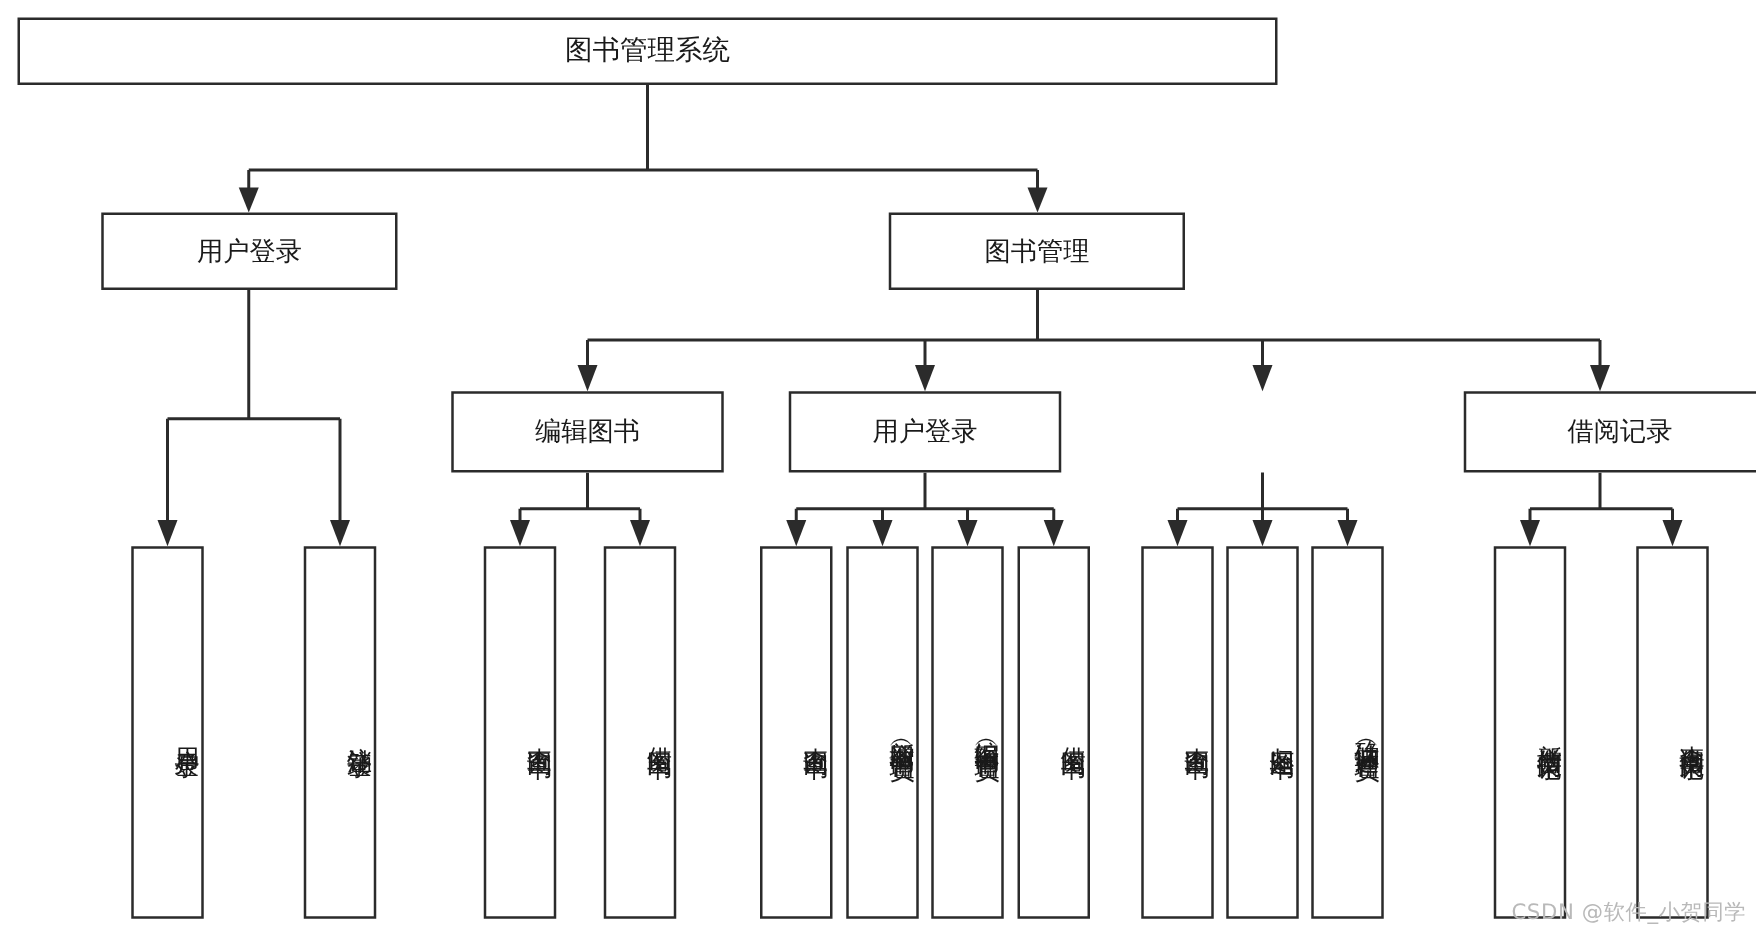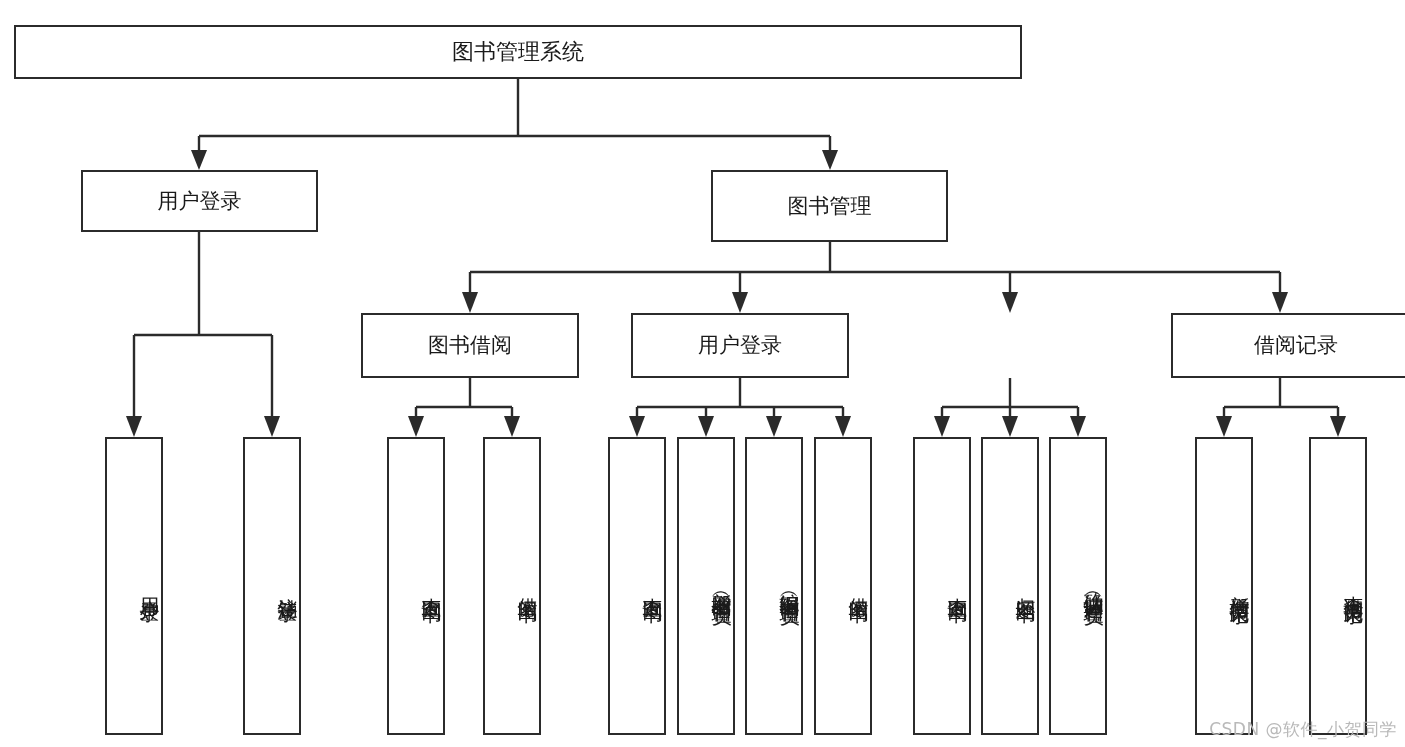--- a/index.html
+++ b/index.html
@@ -130,33 +130,33 @@
     <polygon points="1070,416 1086,416 1078,437"></polygon>
 
     <line x1="1280" y1="378" x2="1280" y2="407"></line>
     <line x1="1224" y1="407" x2="1338" y2="407"></line>
     <line x1="1224" y1="407" x2="1224" y2="418"></line>
     <line x1="1338" y1="407" x2="1338" y2="418"></line>
     <polygon points="1216,416 1232,416 1224,437"></polygon>
     <polygon points="1330,416 1346,416 1338,437"></polygon>
   </svg>
 
-  <div class="node horiz root" style="left:14px;top:25px;width:1008px;height:54px;">
+  <div class="node horiz root" style="left:14px;top:14px;width:1008px;height:54px;">
     <span>图书管理系统</span>
   </div>
 
   <div class="node horiz" style="left:81px;top:170px;width:237px;height:62px;">
     <span>用户登录</span>
   </div>
-  <div class="node horiz" style="left:711px;top:170px;width:237px;height:72px;">
+  <div class="node horiz" style="left:711px;top:170px;width:237px;height:62px;">
     <span>图书管理</span>
   </div>
 
   <div class="node horiz" style="left:361px;top:313px;width:218px;height:65px;">
-    <span>图书借阅</span>
+    <span>编辑图书</span>
   </div>
   <div class="node horiz" style="left:631px;top:313px;width:218px;height:65px;">
     <span>用户登录</span>
   </div>
   <div class="node horiz" style="left:1171px;top:313px;width:250px;height:65px;">
     <span>借阅记录</span>
   </div>
 
   <div class="node vert" style="left:105px;top:437px;width:58px;height:298px;">
     <span class="vtxt">用户登录</span>

